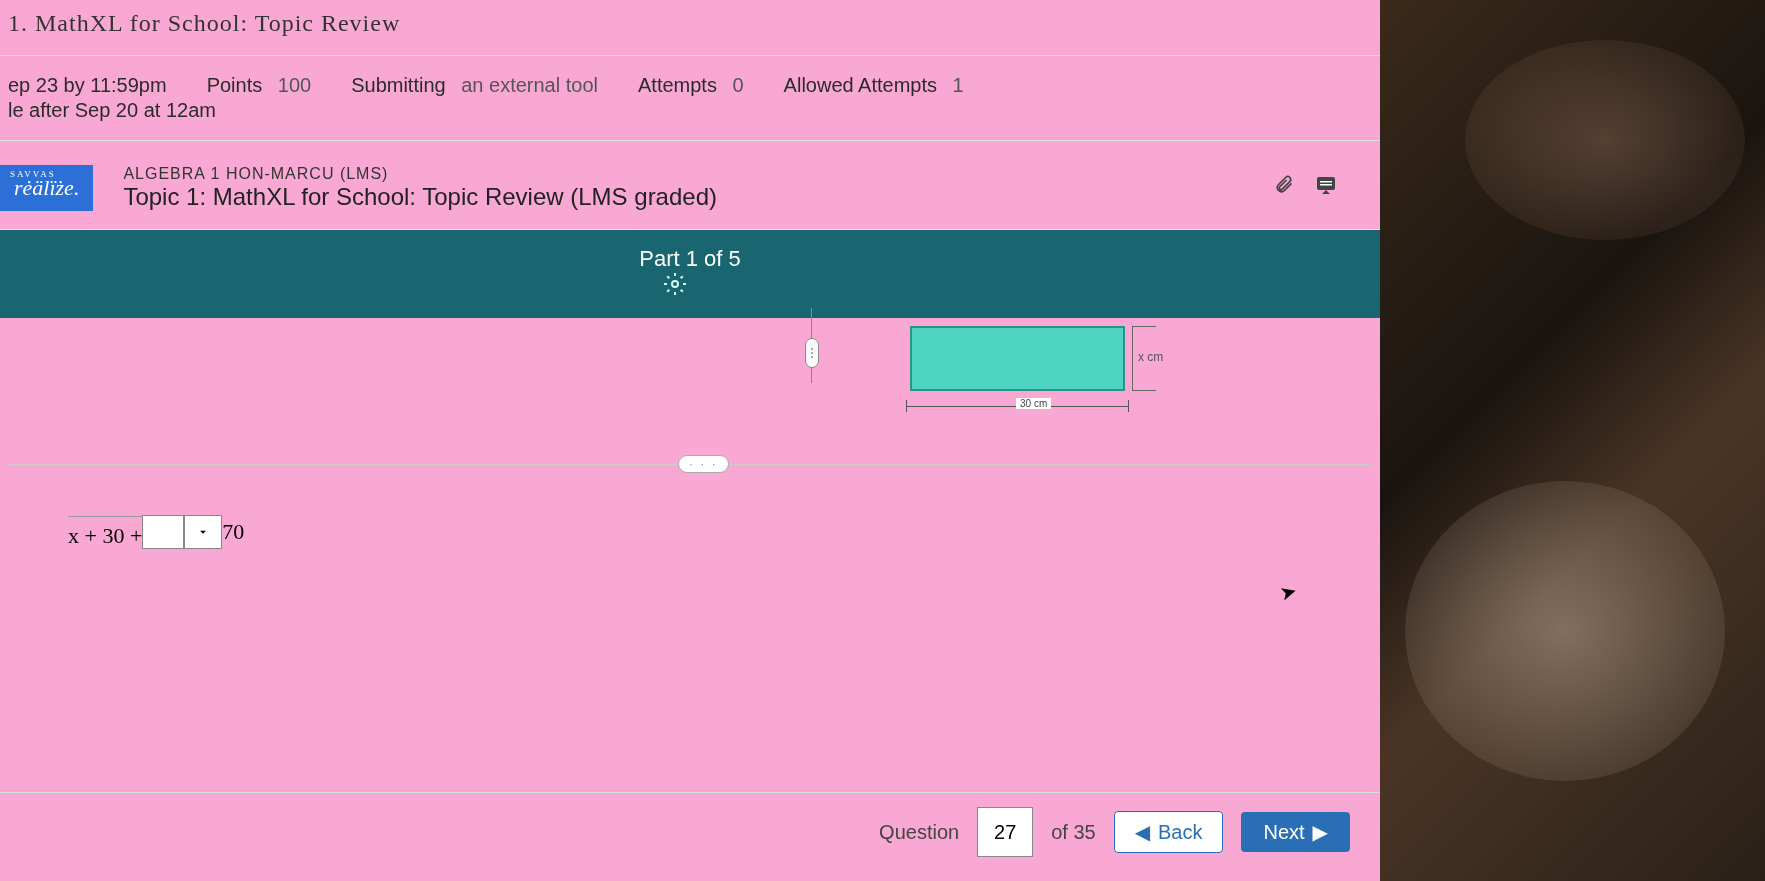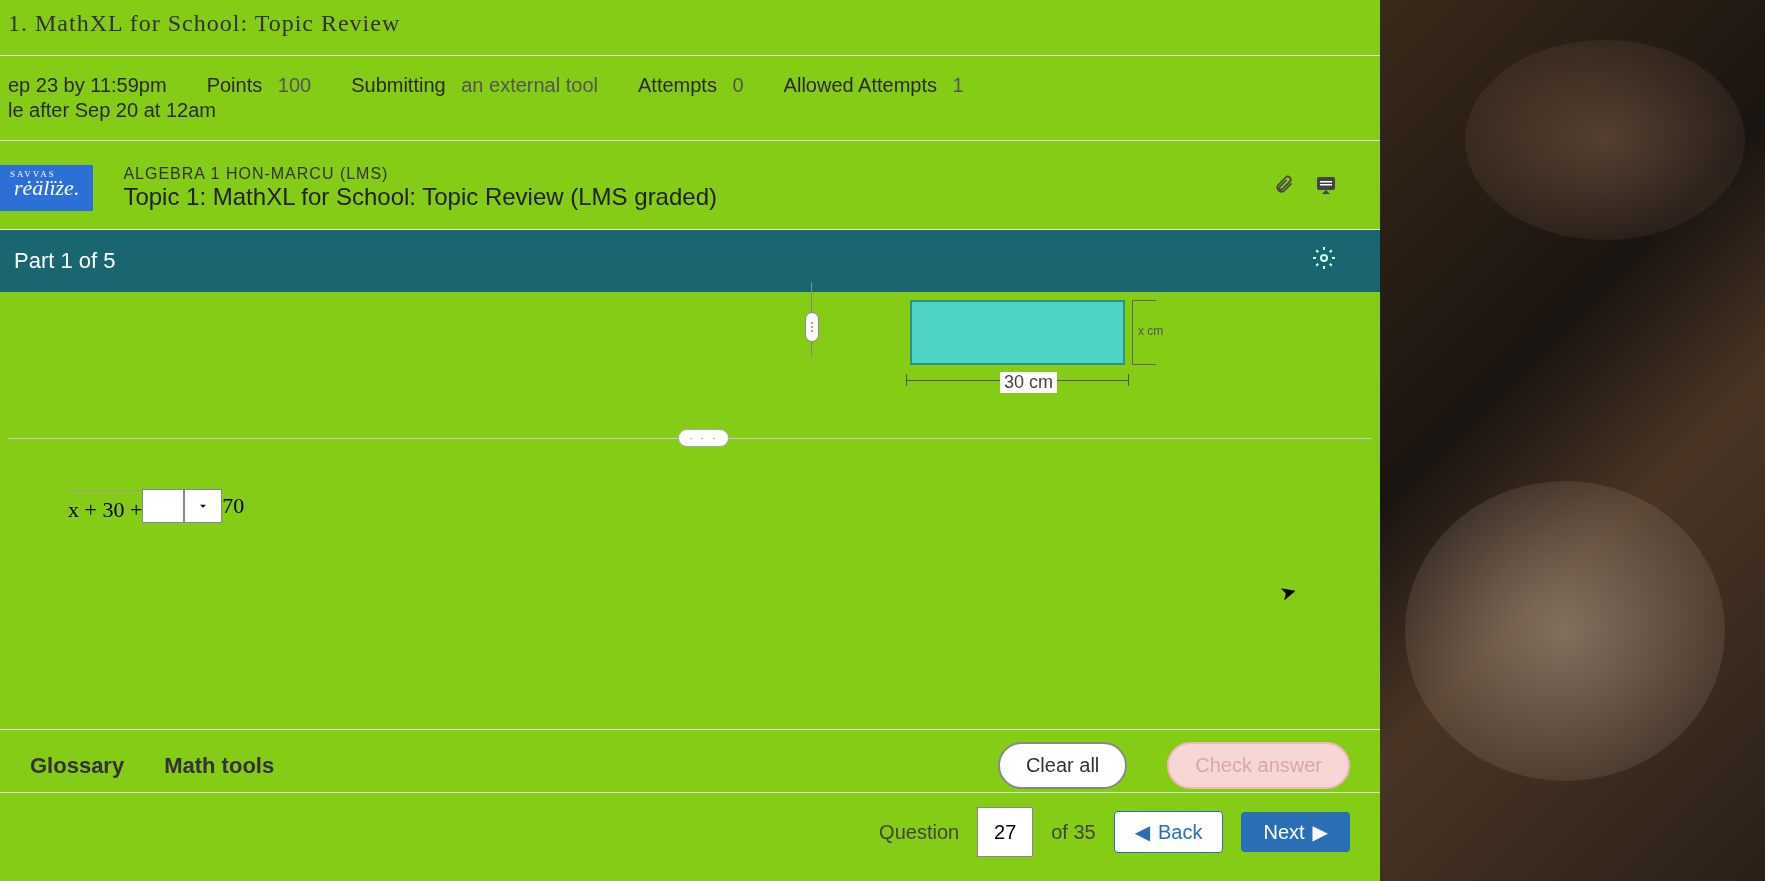--- a/index.html
+++ b/index.html
@@ -3,40 +3,40 @@
 <meta charset="utf-8">
 <style>
 * { box-sizing: border-box; margin: 0; padding: 0; }
 body { font-family: Arial, Helvetica, sans-serif; background: #f5f5f5; width: 1765px; height: 881px; overflow: hidden; position: relative; }
 
 .browser-top { position: absolute; top: 0; right: 380px; height: 40px; display: flex; align-items: center; gap: 18px; padding: 0 10px; }
 .browser-icon { width: 20px; height: 20px; color: #555; display: flex; align-items: center; justify-content: center; }
 .finish-update-btn { background: #e8eaf6; border: none; border-radius: 18px; padding: 8px 16px; font-size: 14px; color: #333; display: flex; align-items: center; gap: 8px; cursor: pointer; }
 .avatar-dot { width: 18px; height: 18px; border-radius: 50%; background: radial-gradient(circle at 30% 30%, #ffb366, #cc7a00); }
 
-.main-area { position: absolute; left: 0; top: 0; width: 1380px; height: 881px; background: #84cc16; }
+.main-area { position: absolute; left: 0; top: 0; width: 1380px; height: 881px; background: #f9a8d4; }
 
 .tab-title-row { padding: 10px 0 18px 8px; font-family: Georgia, 'Times New Roman', serif; font-size: 24px; color: #333; letter-spacing: 1px; border-bottom: 1px solid #ddd; }
 
 .meta-row { padding: 18px 0 18px 8px; font-size: 20px; color: #2b2b2b; border-bottom: 1px solid #ddd; }
 .meta-line1 { display: flex; gap: 40px; align-items: center; flex-wrap: wrap; }
 .meta-line2 { margin-top: 2px; font-size: 20px; }
 .meta-label { font-weight: normal; margin-right: 10px; }
 .meta-val { color: #555; }
 
 .realize-bar { display: flex; align-items: center; padding: 24px 12px 18px 0; gap: 30px; border-bottom: 1px solid #e2e2e2; }
 .realize-logo { background: #2c6fd6; color: #fff; padding: 10px 14px; font-size: 22px; font-family: Georgia, serif; font-style: italic; border-radius: 0; position: relative; }
 .realize-logo .small { font-size: 9px; font-style: normal; letter-spacing: 2px; position: absolute; top: 4px; left: 10px; }
 .course-info { flex: 1; }
 .course-name { font-size: 16px; letter-spacing: 1px; color: #333; margin-bottom: 0; }
 .topic-name { font-size: 24px; color: #222; }
 .realize-icons { display: flex; gap: 20px; color: #444; padding-right: 30px; }
 .realize-icons span { font-size: 22px; cursor: pointer; }
 
-.part-bar { background: #1a6670; color: #fff; padding: 16px 14px; font-size: 22px; display: flex; align-items: center; }
+.part-bar { background: #1a6670; color: #fff; padding: 16px 14px; font-size: 22px; display: flex; align-items: center; flex-direction: column; }
 .part-bar .spacer { flex: 1; }
 .gear-icon { color: #cfe; font-size: 22px; cursor: pointer; margin-right: 30px; }
 
 .question-area { padding: 16px 8px 0 8px; position: relative; }
 .question-text { font-size: 18px; line-height: 1.4; max-width: 680px; color: #222; }
 
 .slider-handle { position: absolute; left: 805px; top: 0px; width: 14px; height: 60px; }
 .slider-handle .track { position: absolute; left: 6px; top: -10px; width: 1px; height: 75px; background: #888; }
 .slider-handle .thumb { position: absolute; left: 0; top: 20px; width: 14px; height: 30px; border: 1px solid #888; border-radius: 7px; background: #fafafa; display:flex; flex-direction:column; align-items:center; justify-content:center; gap:2px;}
 .slider-handle .thumb .d { width:2px; height:2px; background:#888; border-radius:50%; }
@@ -45,21 +45,21 @@
 .rect-fill { position: absolute; left: 0; top: 0; width: 215px; height: 65px; background: #4fd4c4; border: 2px solid #2a9488; }
 .dim-x-bracket { position: absolute; left: 222px; top: 0; height: 65px; width: 24px; border-top: 1px solid #666; border-bottom: 1px solid #666; }
 .dim-x-bracket .tick1 { position:absolute; left:0; top:0; width:1px; height:8px; background:#666; }
 .dim-x-bracket .tick2 { position:absolute; left:0; bottom:0; width:1px; height:8px; background:#666; }
 .dim-x-bracket .midline { position:absolute; left:0; top:8px; width:1px; height:49px; background:#666; }
 .dim-x-label { position: absolute; left: 228px; top: 24px; font-size: 12px; color: #555; }
 .dim-w-line { position: absolute; left: -4px; top: 80px; width: 223px; height: 1px; background: #555; }
 .dim-w-line::before, .dim-w-line::after { content:''; position:absolute; width:1px; height:12px; background:#555; top:-6px; }
 .dim-w-line::before { left:0; }
 .dim-w-line::after { right:0; }
-.dim-w-label { position: absolute; left: 90px; top: 72px; font-size: 18px; color: #444; background:#fff; padding:0 4px; }
+.dim-w-label { position: absolute; left: 106px; top: 72px; font-size: 10px; color: #444; background:#fff; padding:0 4px; }
 
 .divider-row { margin-top: 130px; border-top: 1px solid #ccc; position: relative; }
 .divider-pill { position: absolute; left: 670px; top: -10px; background: #fff; border: 1px solid #aaa; border-radius: 10px; padding: 1px 10px; font-size: 12px; letter-spacing: 2px; color: #888; cursor: pointer; }
 
 .answer-row { padding: 50px 0 0 60px; display: flex; align-items: center; font-size: 22px; font-family: 'Times New Roman', serif; }
 .brace { border-top: 1px solid #999; padding-top: 6px; }
 .answer-box { width: 42px; height: 34px; border: 1px solid #888; background: #fff; }
 .dropdown-box { width: 38px; height: 34px; border: 1px solid #888; background: #fff; display:flex; align-items:center; justify-content:center; cursor:pointer; }
 .dropdown-box svg { width: 14px; height: 14px; }
 
@@ -199,27 +199,20 @@
       <input class="answer-box" style="">
       <div class="dropdown-box">
         <svg viewBox="0 0 24 24" fill="currentColor">
             <path d="M7 10l5 5 5-5z"></path>
           </svg>
       </div>
       <span>70</span>
     </div>
   </div>
 
-  <div class="bottom-tools">
-    <span class="tool-link">Glossary</span>
-    <span class="tool-link">Math tools</span>
-    <span class="spacer"></span>
-    <button class="clear-btn">Clear all</button>
-    <button class="check-btn">Check answer</button>
-  </div>
 
   <div class="nav-row">
     <span class="qlabel">Question</span>
     <div class="q-num-box">
         <span>27</span>
       </div>
     <span class="qlabel">of 35</span>
     <button class="back-btn">
       <span>◀</span>
       <span>Back</span>

